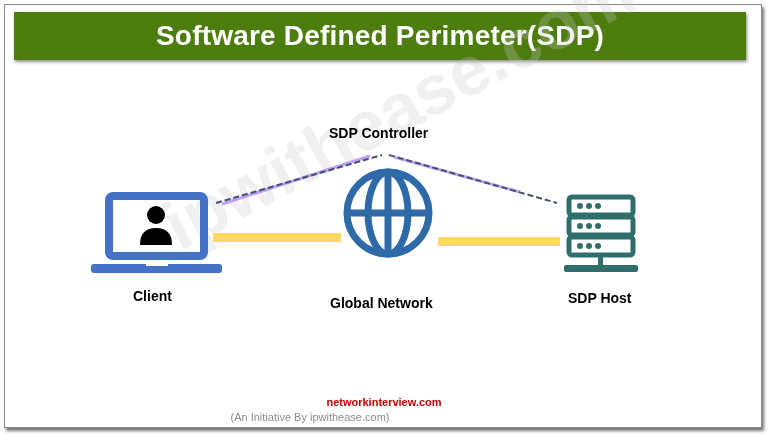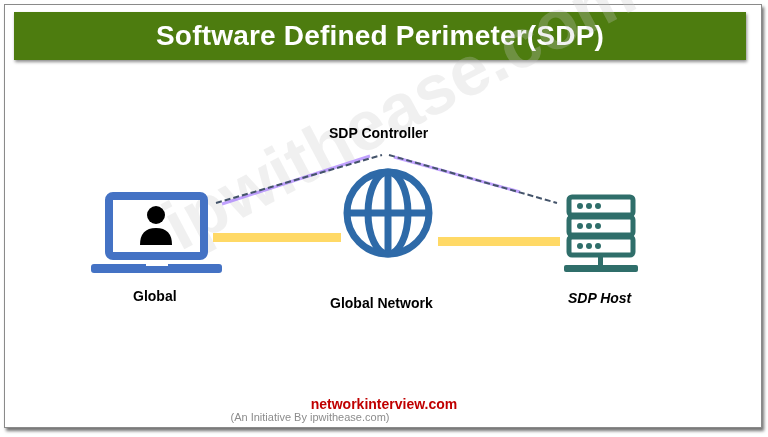--- a/index.html
+++ b/index.html
@@ -15,21 +15,21 @@
       display: flex; align-items: center; justify-content: center;
     }
     .title-bar span { color: #ffffff; font-size: 28px; font-weight: bold; letter-spacing: 0.2px; }
     .watermark {
       position: absolute; left: 150px; top: 195px; font-size: 70px; font-weight: bold;
       color: rgba(200,200,200,0.28); transform: rotate(-28deg); transform-origin: left top;
       white-space: nowrap; pointer-events: none;
     }
     .label { position: absolute; font-weight: bold; color: #000000; font-size: 14px; white-space: nowrap; }
     svg.diagram { position: absolute; left: 0; top: 0; }
-    .footer-link { position: absolute; left: 0; width: 768px; top: 396px; text-align: center; color: #c00000; font-size: 14px; font-weight: bold; }
+    .footer-link { position: absolute; left: 0; width: 768px; top: 396px; text-align: center; color: #c00000; font-size: 11px; font-weight: bold; }
     .footer-sub { position: absolute; left: 0; width: 620px; top: 411px; text-align: center; color: #8c8c8c; font-size: 11px; }
   </style>
 </head>
 <body>
 
 <div class="frame"></div>
 
 <div class="title-bar">
   <span>Software Defined Perimeter(SDP)</span>
 </div>
@@ -77,18 +77,18 @@
       <circle cx="598" cy="226" r="3" fill="#2f6e6a"></circle>
     <circle cx="580" cy="246" r="3" fill="#2f6e6a"></circle>
       <circle cx="589" cy="246" r="3" fill="#2f6e6a"></circle>
       <circle cx="598" cy="246" r="3" fill="#2f6e6a"></circle>
     <rect x="598" y="257" width="5" height="10" fill="#2f6e6a"></rect>
     <rect x="564" y="265" width="74" height="7" rx="2" fill="#2f6e6a"></rect>
   </g>
 </svg>
 
 <div class="label" style="left:329px; top:125px;">SDP Controller</div>
-<div class="label" style="left:133px; top:288px;">Global</div>
+<div class="label" style="left:133px; top:288px;">Client</div>
 <div class="label" style="left:330px; top:295px;">Global Network</div>
-<div class="label" style="left:568px; top:290px;font-style:italic;">SDP Host</div>
+<div class="label" style="left:568px; top:290px;">SDP Host</div>
 
 <div class="footer-link">networkinterview.com</div>
 <div class="footer-sub">(An Initiative By ipwithease.com)</div>
 
 </body></html>

